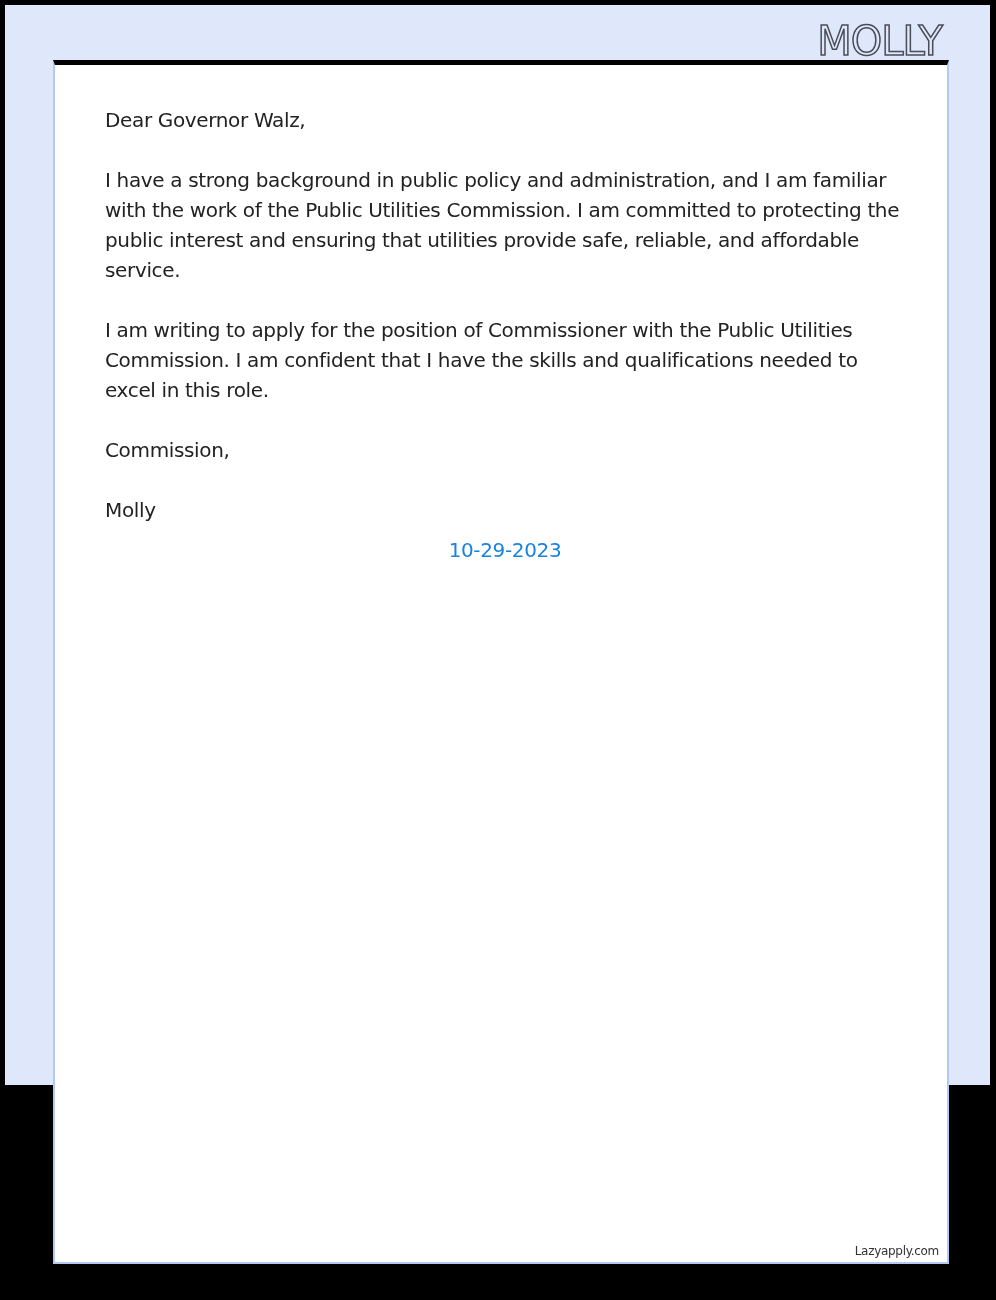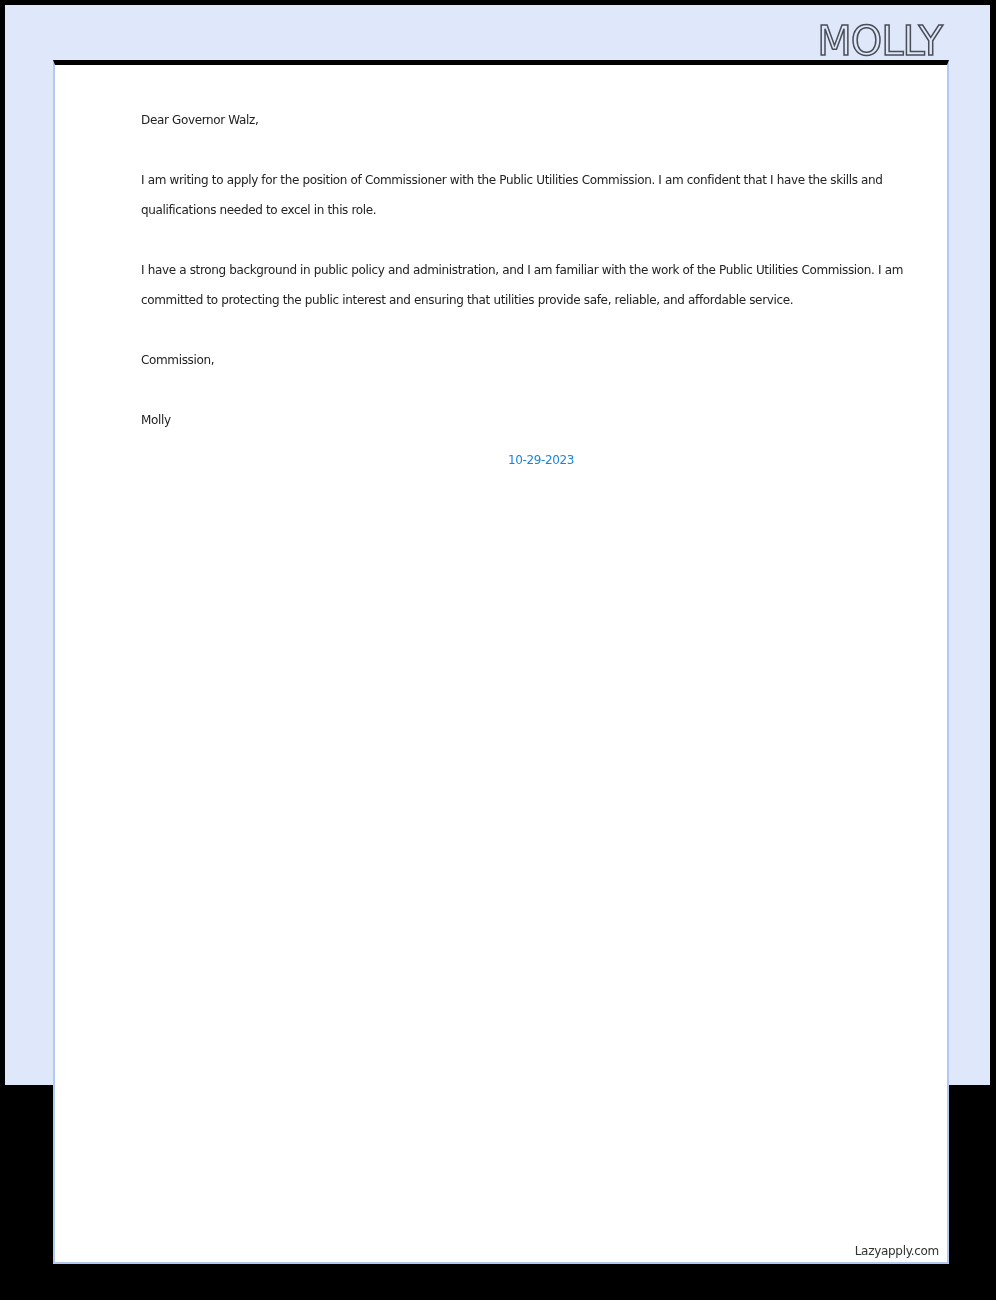--- a/index.html
+++ b/index.html
@@ -46,25 +46,24 @@
       border-bottom: 2px solid #b3c8f2;
       border-top: 5px solid #000000;
       box-sizing: border-box;
     }
     .letter {
       position: absolute;
       left: 50px;
       top: 40px;
       width: 800px;
       font-family: "DejaVu Sans", sans-serif;
-      font-size: 12px;
+      font-size: 20px;
       line-height: 30px;
       color: #222222;
       letter-spacing: -0.35px;
-      margin-left: 36px;
     }
     .letter p {
       margin: 0 0 30px 0;
     }
     .letter p.signature {
       margin: 0 0 10px 0;
     }
     .letter .date {
       color: #1a83e0;
       margin: 0;
@@ -83,22 +82,22 @@
   </style>
 </head>
 <body>
 
 <div class="frame">
   <div class="brand-name">MOLLY</div>
 
   <div class="page">
     <div class="letter">
       <p>Dear Governor Walz,</p>
+      <p>I have a strong background in public policy and administration, and I am familiar with the work of the Public Utilities Commission. I am committed to protecting the public interest and ensuring that utilities provide safe, reliable, and affordable service.</p>
       <p>I am writing to apply for the position of Commissioner with the Public Utilities Commission. I am confident that I have the skills and qualifications needed to excel in this role.</p>
-      <p>I have a strong background in public policy and administration, and I am familiar with the work of the Public Utilities Commission. I am committed to protecting the public interest and ensuring that utilities provide safe, reliable, and affordable service.</p>
       <p>Commission,</p>
       <p class="signature">Molly</p>
       <p class="date">10-29-2023</p>
     </div>
 
     <div class="footer-credit">Lazyapply.com</div>
   </div>
 </div>
 
 </body></html>

